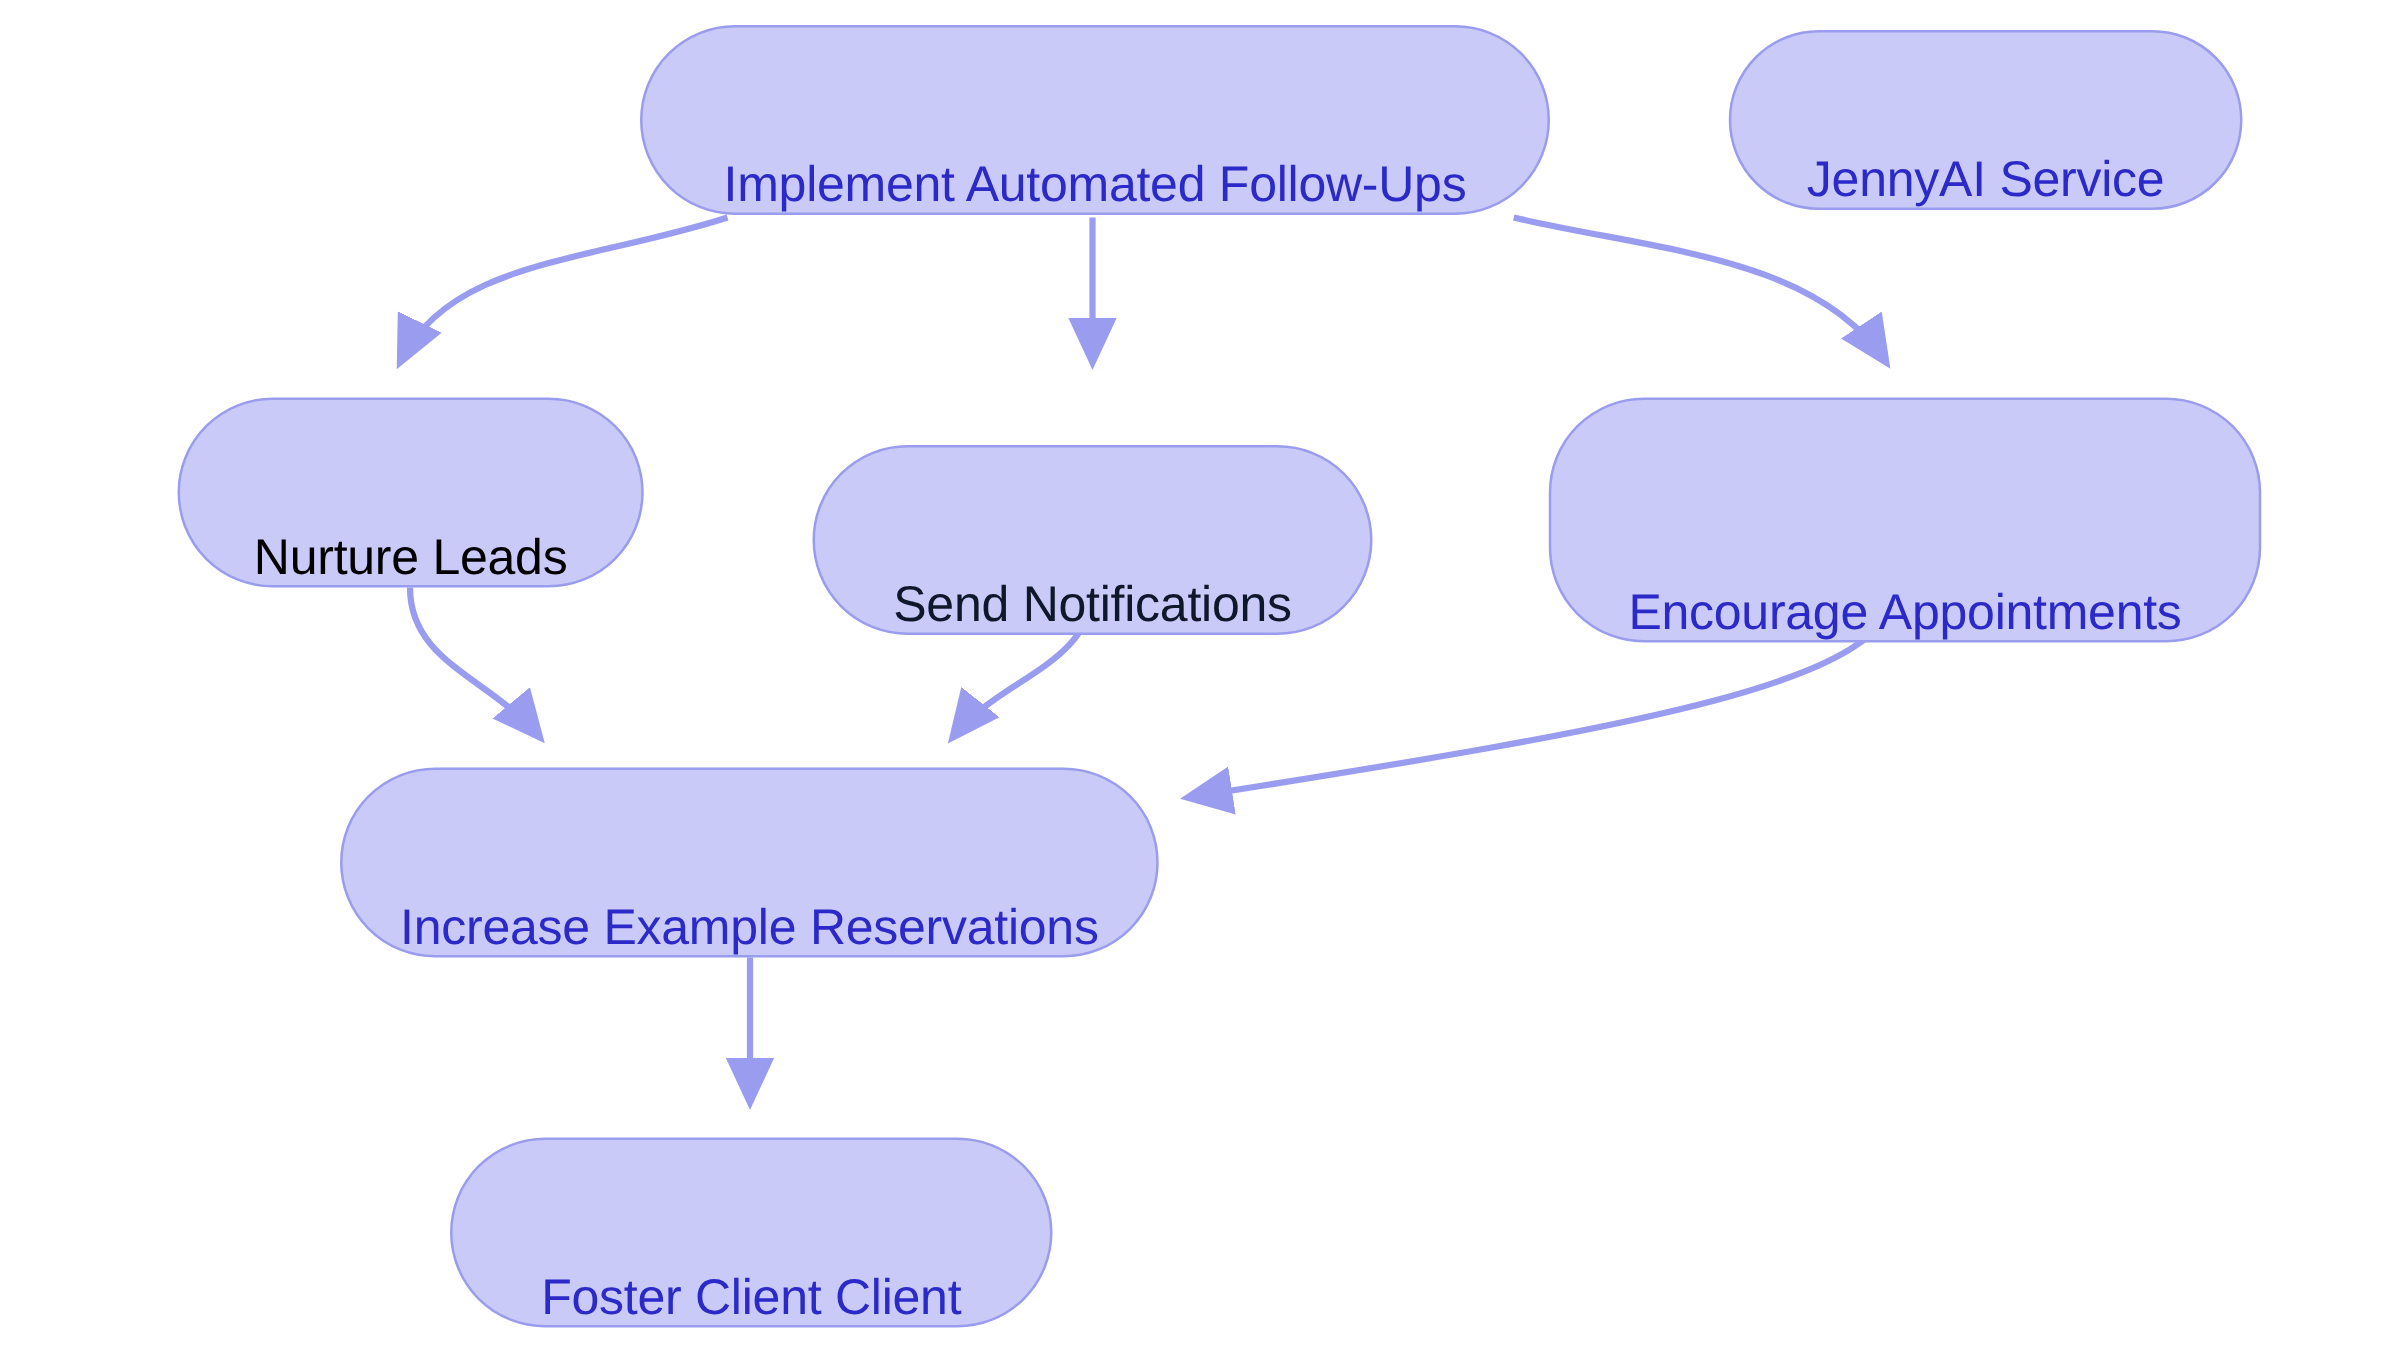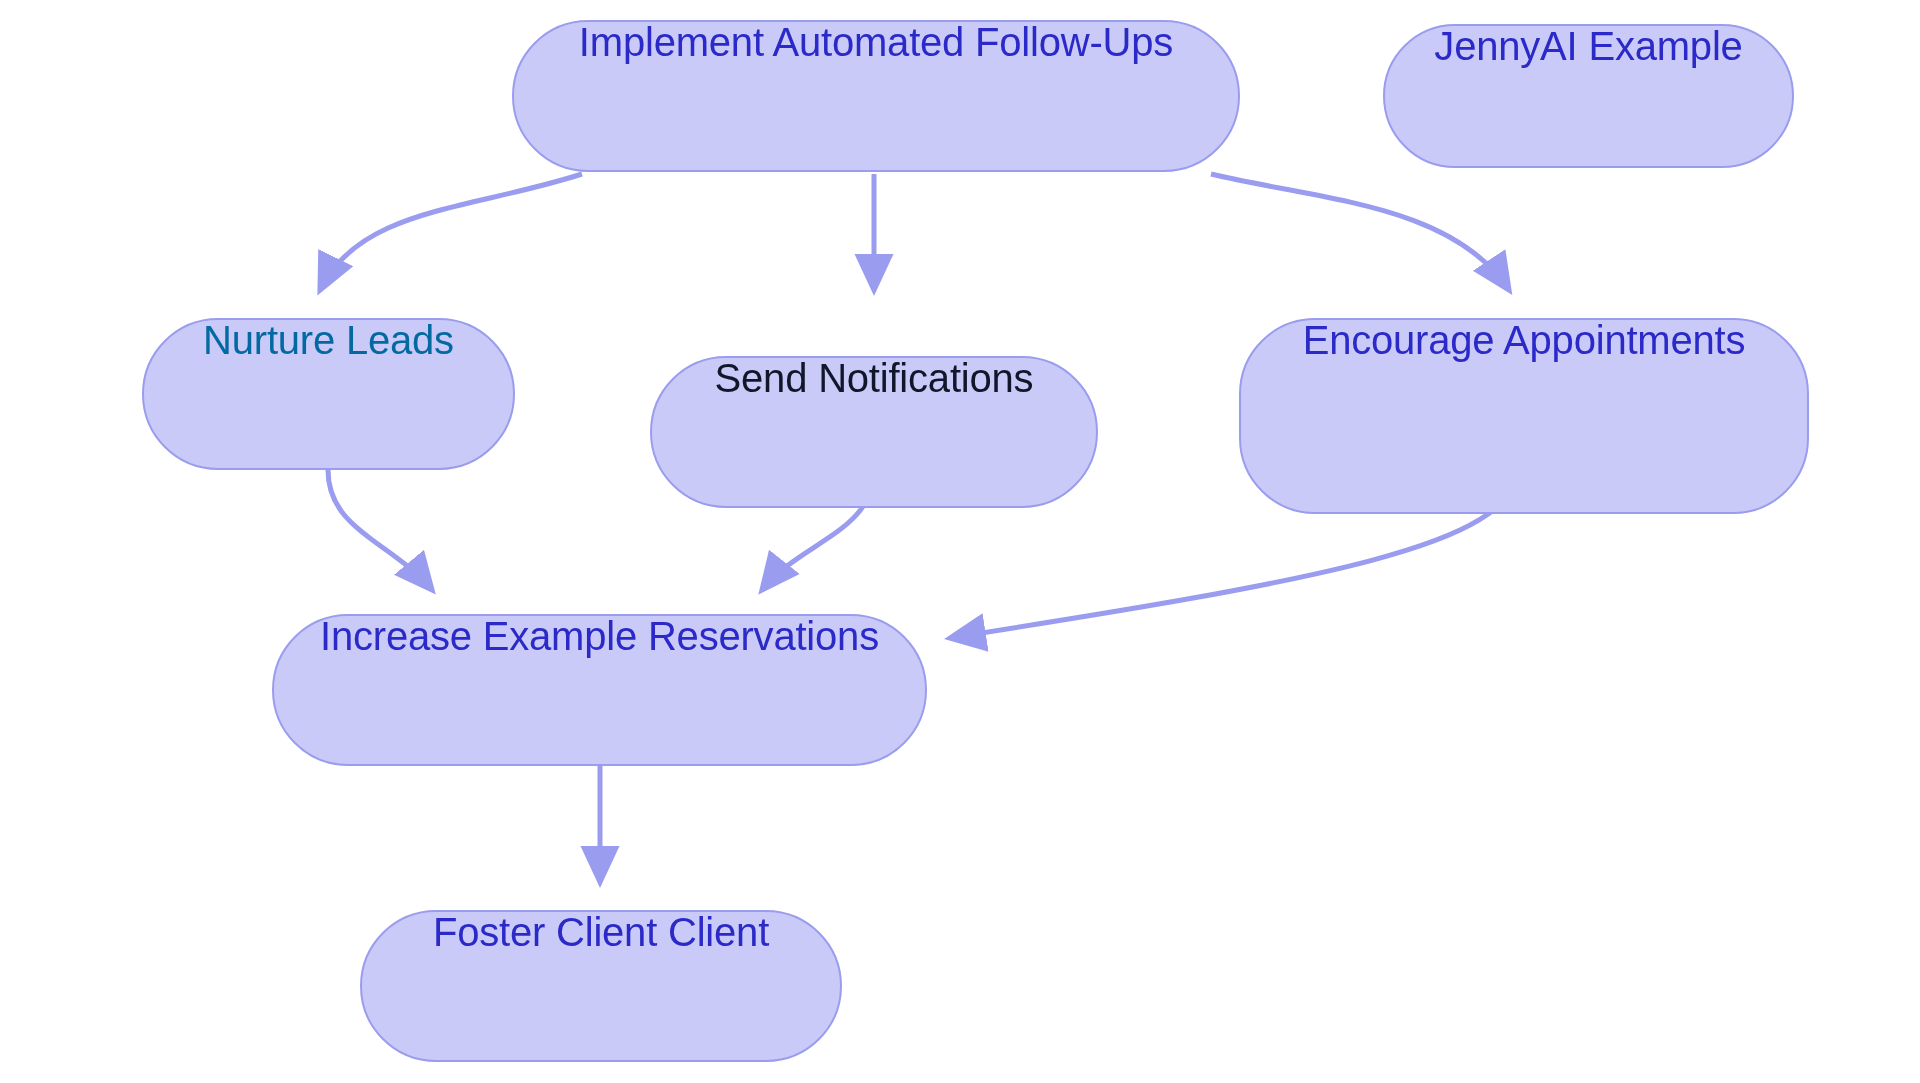--- a/index.html
+++ b/index.html
@@ -24,21 +24,21 @@
     position: absolute;
     left: 0;
     top: 0;
     width: 1920px;
     height: 1083px;
   }
   .node {
     position: absolute;
     box-sizing: border-box;
     display: flex;
-    align-items: flex-start;
+    align-items: flex-end;
     justify-content: center;
     background: #c9caf8;
     border: 2px solid #9a9cee;
     border-radius: 48px;
     color: #2b29c8;
     font-family: "Liberation Sans", sans-serif;
     font-weight: 400;
     letter-spacing: -0.2px;
     white-space: nowrap;
     z-index: 2;
@@ -69,24 +69,24 @@
         <path d="M 1516 470 C 1516 545, 1320 580, 950 638" marker-end="url(#arrow-head)"></path>
         <path d="M 600 766 L 600 882" marker-end="url(#arrow-head)"></path>
       </g>
   </svg>
 
   <div class="node" style="left: 512px; top: 20px; width: 728px; height: 152px; font-size: 40px; border-radius: 76px; background: rgb(201, 202, 248); border-color: rgb(154, 156, 238); color: rgb(43, 41, 200);">
     <span class="node-label">Implement Automated Follow-Ups</span>
   </div>
 
   <div class="node" style="left: 1383px; top: 24px; width: 411px; height: 144px; font-size: 40px; border-radius: 72px; background: rgb(201, 202, 248); border-color: rgb(154, 156, 238); color: rgb(43, 41, 200);">
-    <span class="node-label">JennyAI Example</span>
+    <span class="node-label">JennyAI Service</span>
   </div>
 
-  <div class="node" style="left: 142px; top: 318px; width: 373px; height: 152px; font-size: 40px; border-radius: 76px; background: rgb(201, 202, 248); border-color: rgb(154, 156, 238); color: #0369a1;">
+  <div class="node" style="left: 142px; top: 318px; width: 373px; height: 152px; font-size: 40px; border-radius: 76px; background: rgb(201, 202, 248); border-color: rgb(154, 156, 238); color: #000000;">
     <span class="node-label">Nurture Leads</span>
   </div>
 
   <div class="node" style="left: 650px; top: 318px; width: 448px; height: 152px; font-size: 40px; border-radius: 76px; background: rgb(201, 202, 248); border-color: rgb(154, 156, 238); color: #0f172a; margin-top: 38px;">
     <span class="node-label">Send Notifications</span>
   </div>
 
   <div class="node" style="left: 1239px; top: 318px; width: 570px; height: 196px; font-size: 40px; border-radius: 76px; background: rgb(201, 202, 248); border-color: rgb(154, 156, 238); color: rgb(43, 41, 200);">
     <span class="node-label">Encourage Appointments</span>
   </div>

